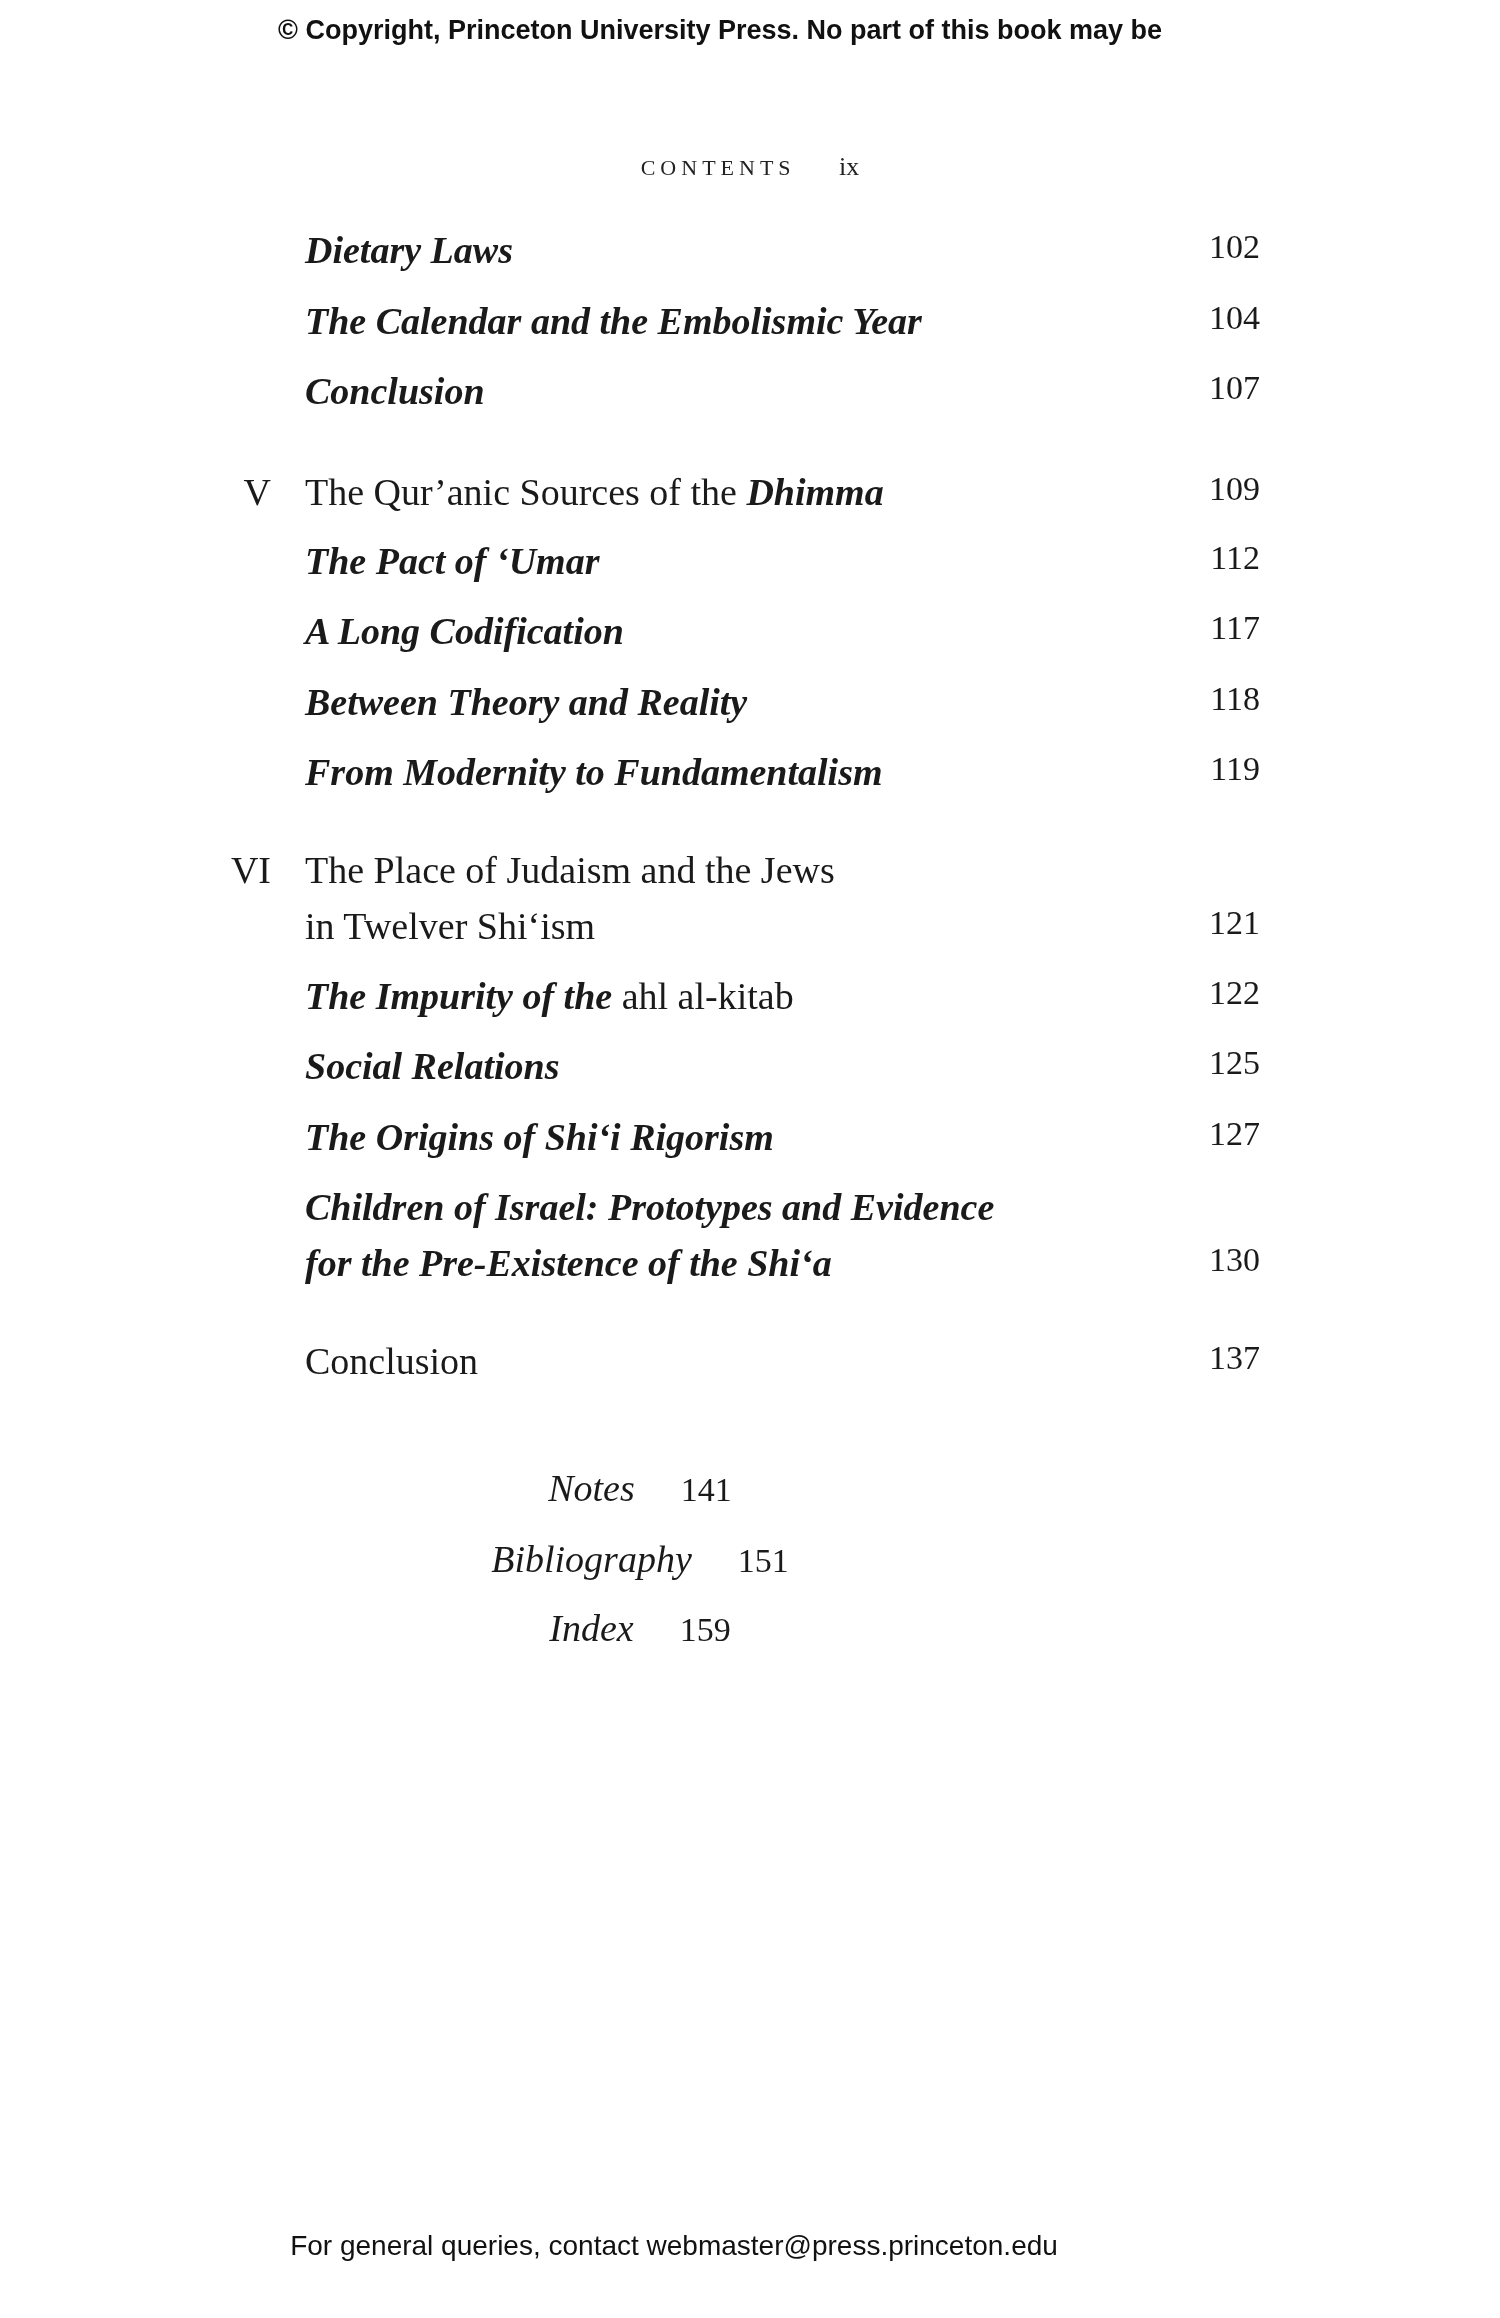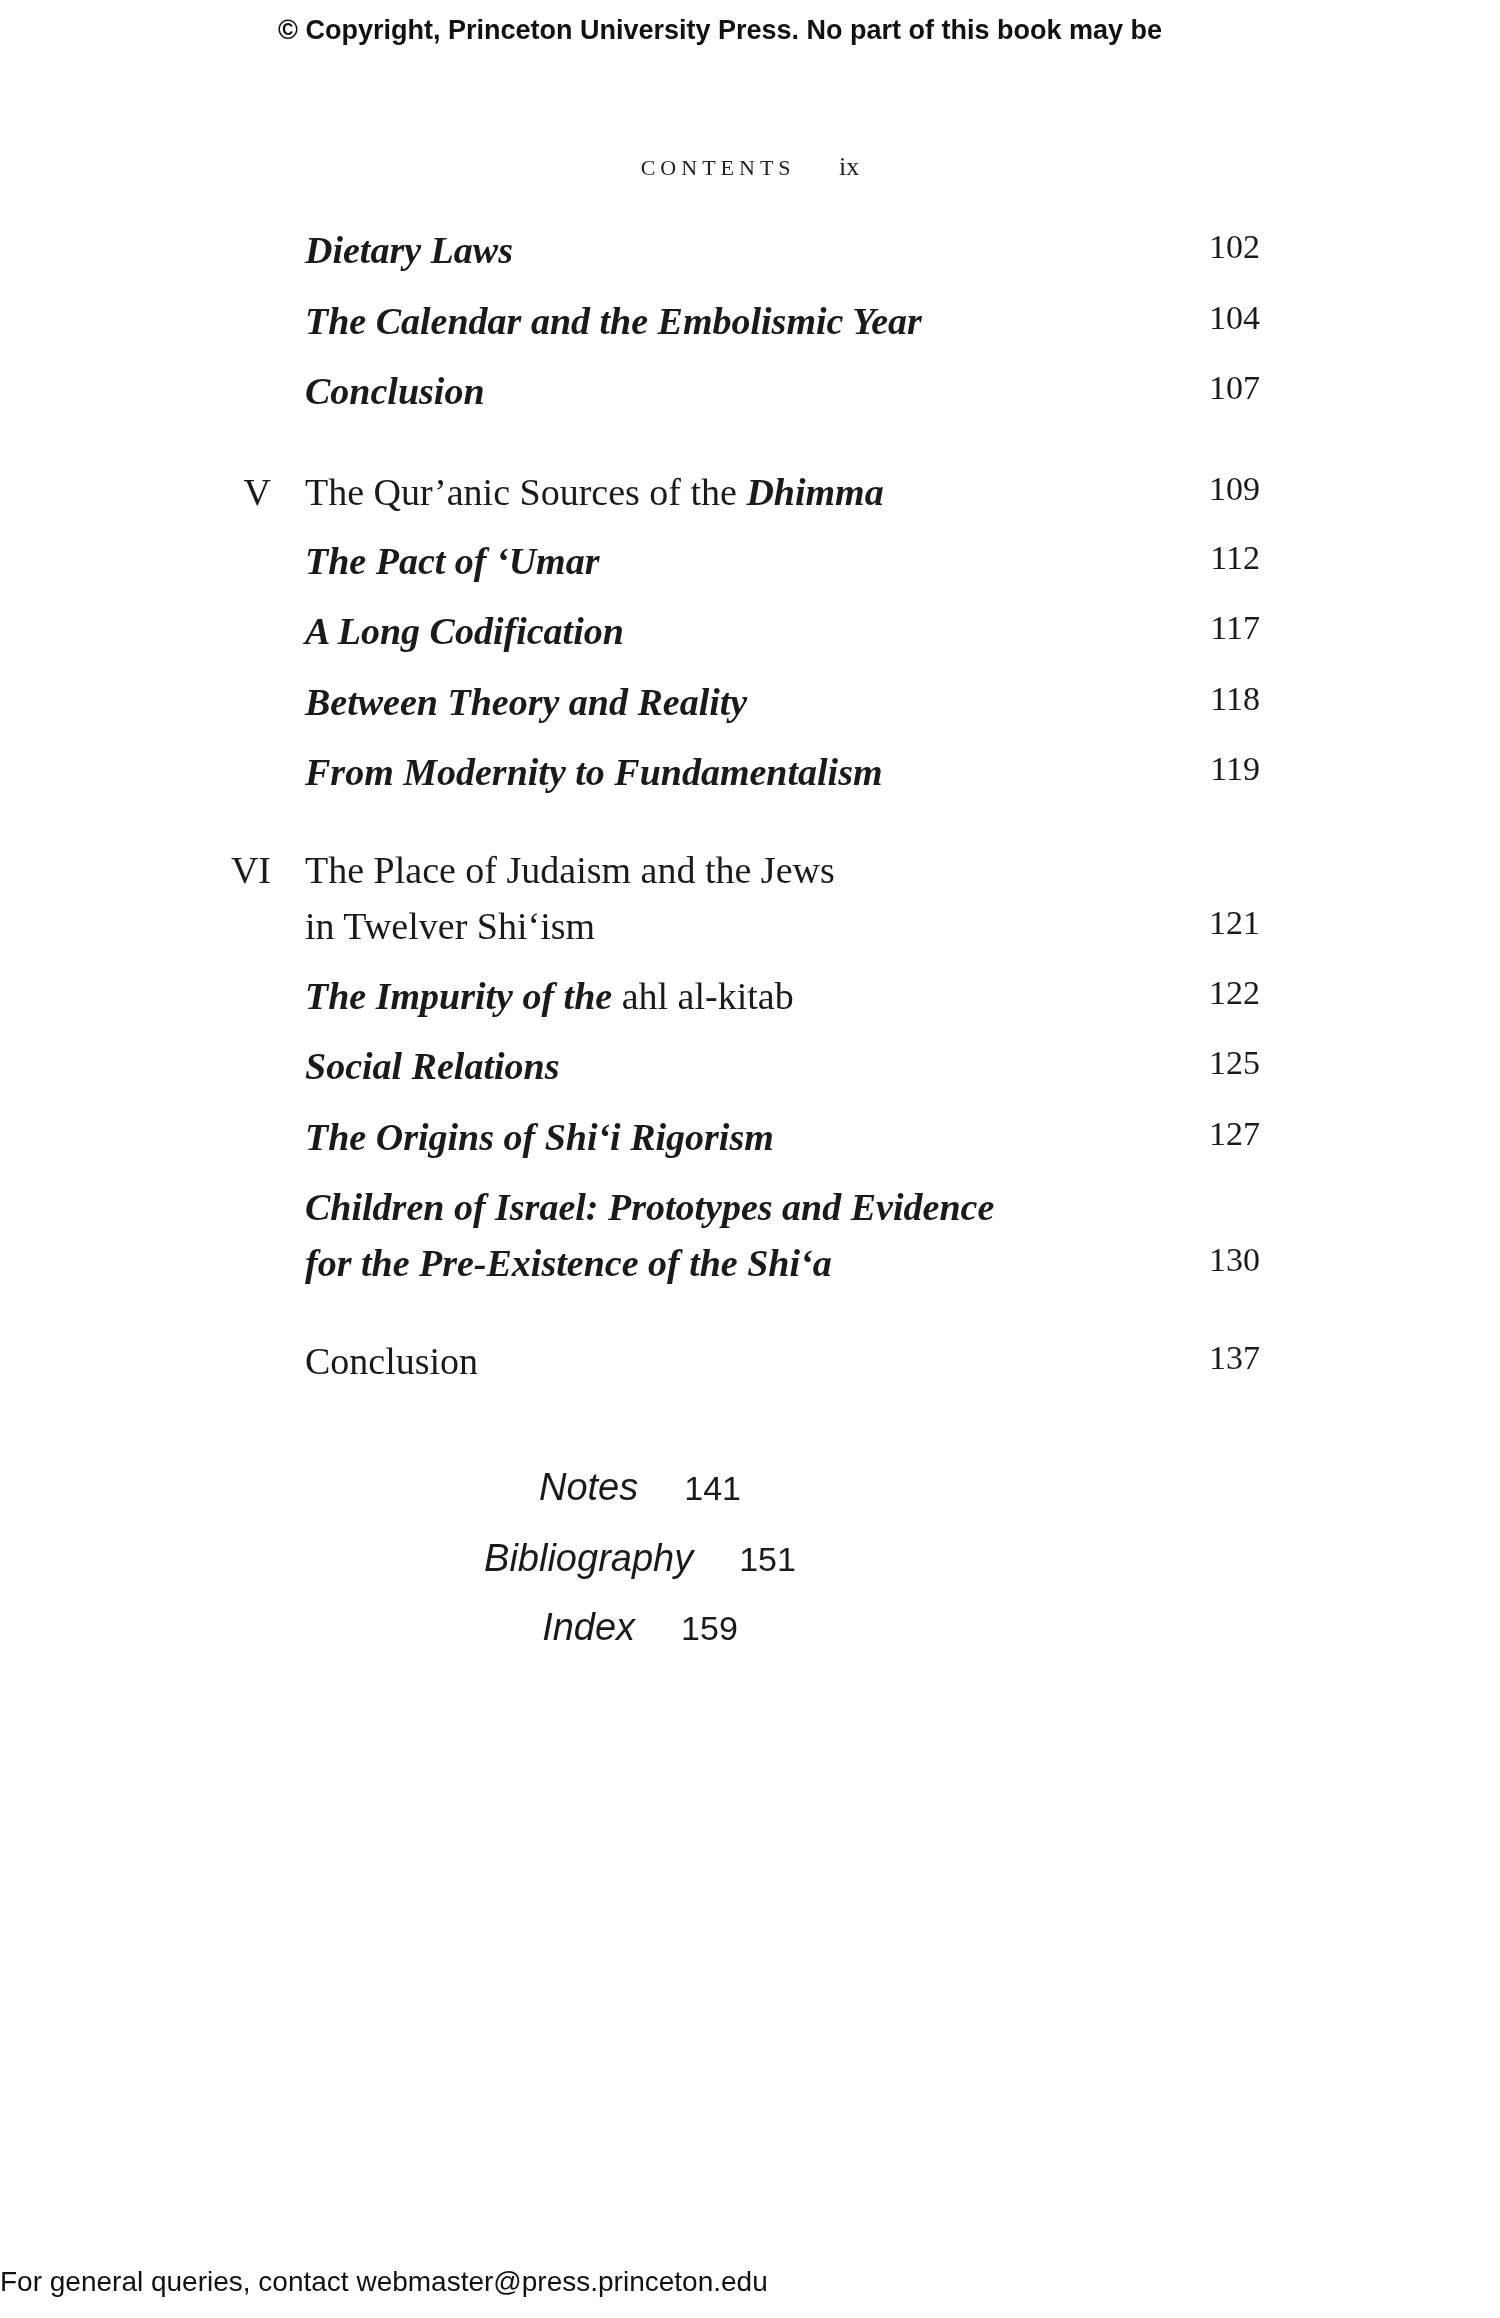--- a/index.html
+++ b/index.html
@@ -20,27 +20,27 @@
     font-family: "Liberation Serif", serif; font-size: 38px; color: #1a1a1a;
   }
   .entry .num {
     position: absolute; right: 1229px; text-align: right; width: 80px;
   }
   .entry .title { position: absolute; left: 305px; white-space: nowrap; }
   .entry .page { position: absolute; right: 240px; text-align: left; font-size: 34px; margin-left: 12px; }
   .it { font-style: italic; font-weight: bold; }
   .backmatter {
     position: absolute; left: 0; width: 1280px; text-align: center;
-    font-family: Liberation Sans, sans-serif; font-size: 38px;
+    font-family: Liberation Serif, serif; font-size: 38px;
   }
   .backmatter .bm-title { font-style: italic; margin-right: 46px; }
   .backmatter .bm-page { font-size: 34px; }
   .footer {
-    position: absolute; top: 2230px; left: 0; width: 1348px; 
-    font-family: "Liberation Sans", sans-serif; font-size: 28px; color: #111; margin-top: 36px;
+    position: absolute; top: 2230px; left: 0; width: 1348px; text-align: center;
+    font-family: "Liberation Sans", sans-serif; font-size: 28px; color: #111;
   }
 </style>
 </head>
 <body>
 
 <div class="copyright">
   <div>© Copyright, Princeton University Press. No part of this book may be</div>
 </div>
 
 <div class="running-head">

